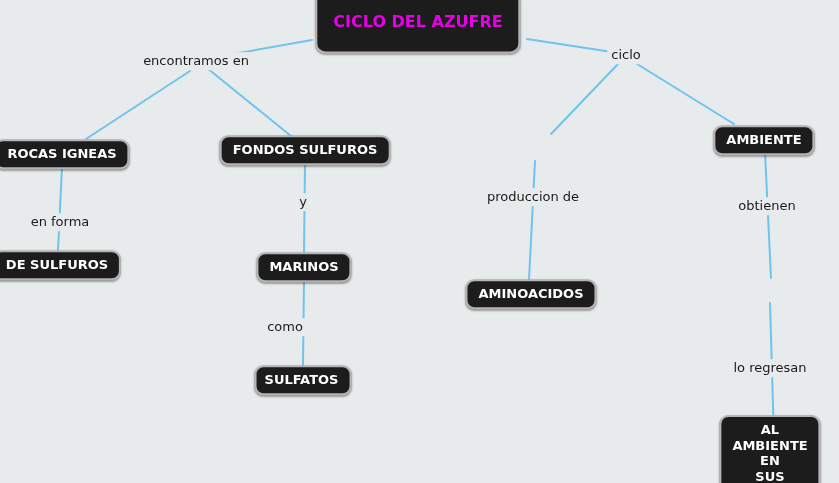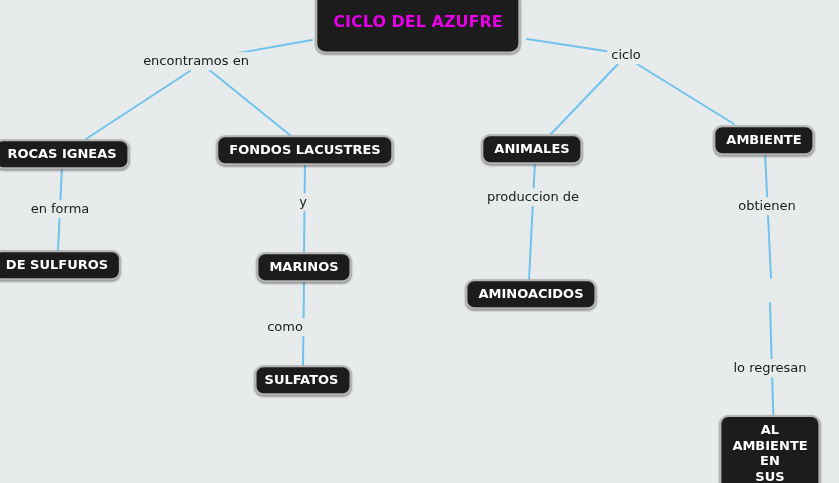--- a/index.html
+++ b/index.html
@@ -78,30 +78,29 @@
       <line x1="637" y1="64" x2="734" y2="124"></line>
       <line x1="62" y1="167" x2="58" y2="250"></line>
       <line x1="305" y1="163" x2="304" y2="253"></line>
       <line x1="304" y1="280" x2="303" y2="366"></line>
       <line x1="535" y1="161" x2="529" y2="280"></line>
       <line x1="765" y1="152" x2="771" y2="278"></line>
       <line x1="770" y1="303" x2="774" y2="440"></line>
     </svg>
 <div class="link-label" style="left: 196px; top: 61px; text-align: center;">encontramos en</div>
     <div class="link-label" style="left: 626px; top: 55px;">ciclo</div>
-    <div class="link-label" style="left: 60px; top: 209px;">en forma</div>
+    <div class="link-label" style="left: 60px; top: 222px;">en forma</div>
     <div class="link-label" style="left: 303px; top: 202px;">y</div>
     <div class="link-label" style="left: 285px; top: 327px;">como</div>
     <div class="link-label" style="left: 533px; top: 197px;">produccion de</div>
     <div class="link-label" style="left: 767px; top: 206px;">obtienen</div>
     <div class="link-label" style="left: 770px; top: 368px;">lo regresan</div>
     <div class="node title" style="left: 418px; top: 22px;">CICLO DEL AZUFRE</div>
     <div class="node" style="left: 62px; top: 154px;">ROCAS IGNEAS</div>
-    <div class="node" style="left: 305px; top: 150px;">FONDOS LACUSTRES</div>
-    <div class="node" style="left: 532px; top: 149px;">ANIMALES</div>
+    <div class="node" style="left: 305px; top: 150px;">FONDOS SULFUROS</div>
     <div class="node" style="left: 764px; top: 140px;">AMBIENTE</div>
     <div class="node" style="left: 57px; top: 265px;">DE SULFUROS</div>
     <div class="node" style="left: 304px; top: 267px;">MARINOS</div>
     <div class="node" style="left: 303px; top: 380px; padding-left: 8px;">SULFATOS</div>
     <div class="node" style="left: 531px; top: 294px;">AMINOACIDOS</div>
     <div class="node" style="left: 770px; top: 461px;">AL AMBIENTE EN
 SUS EXCRETAS</div>
   </div>
 
 </body></html>

